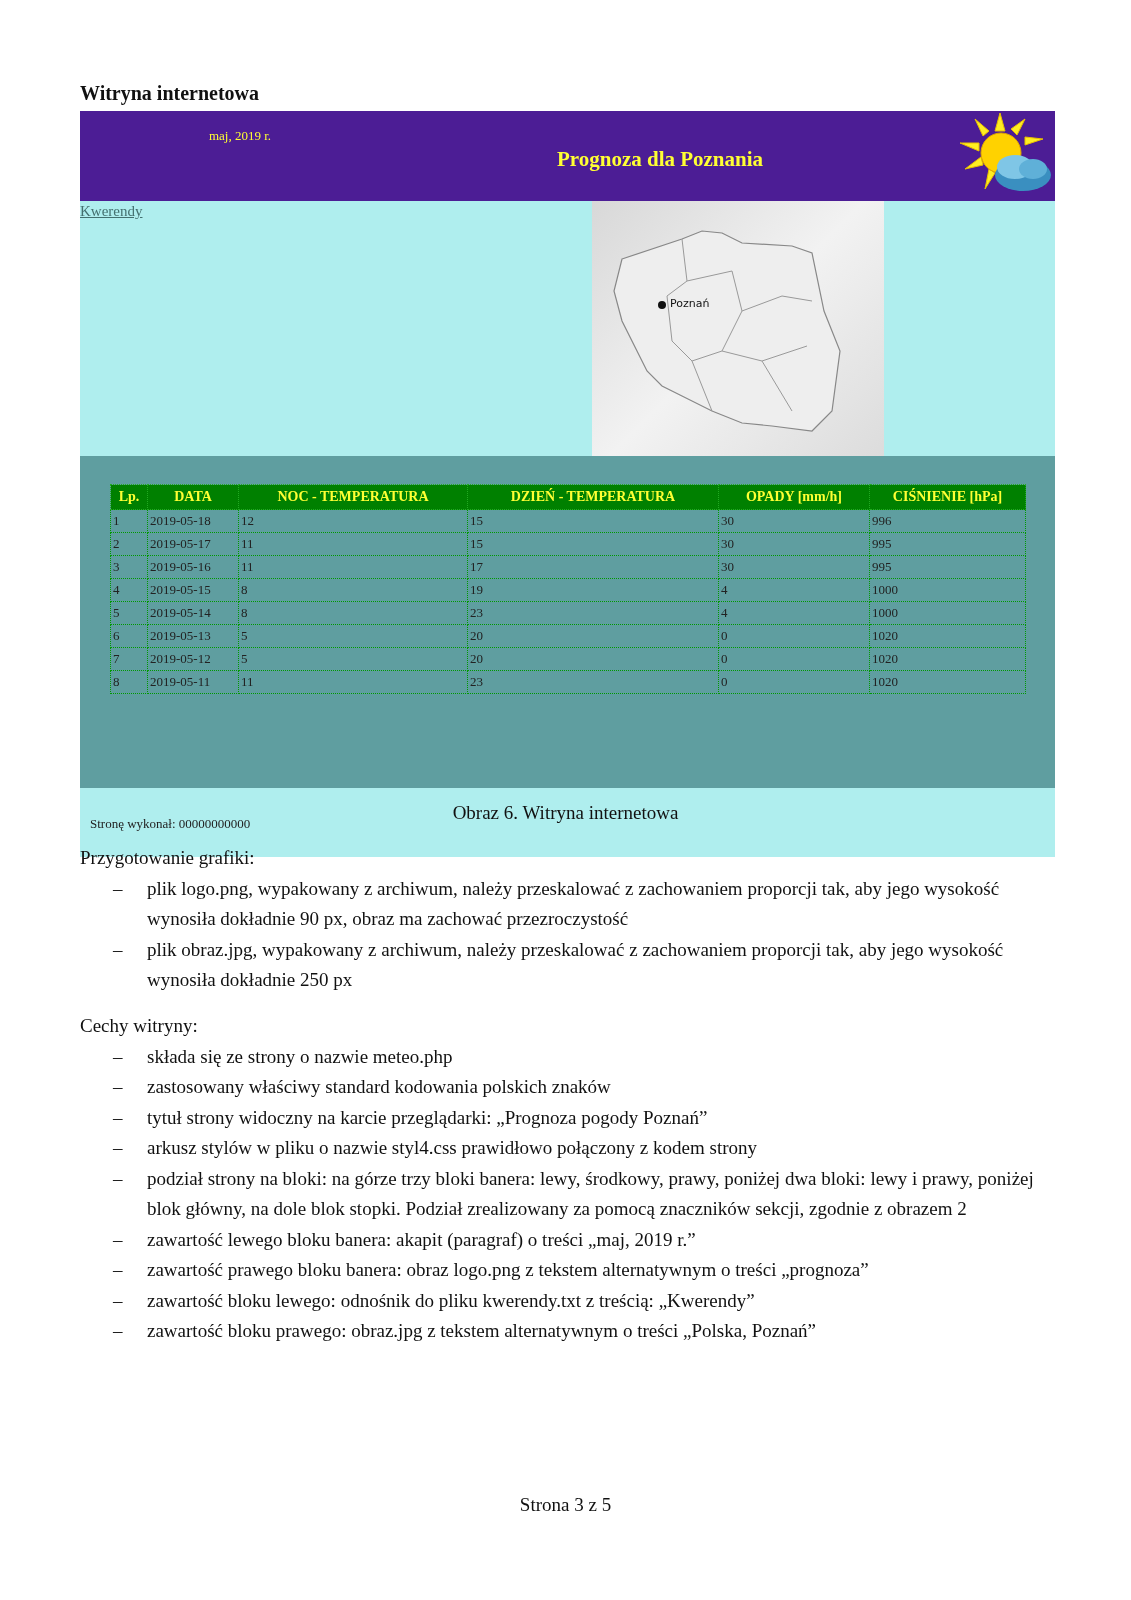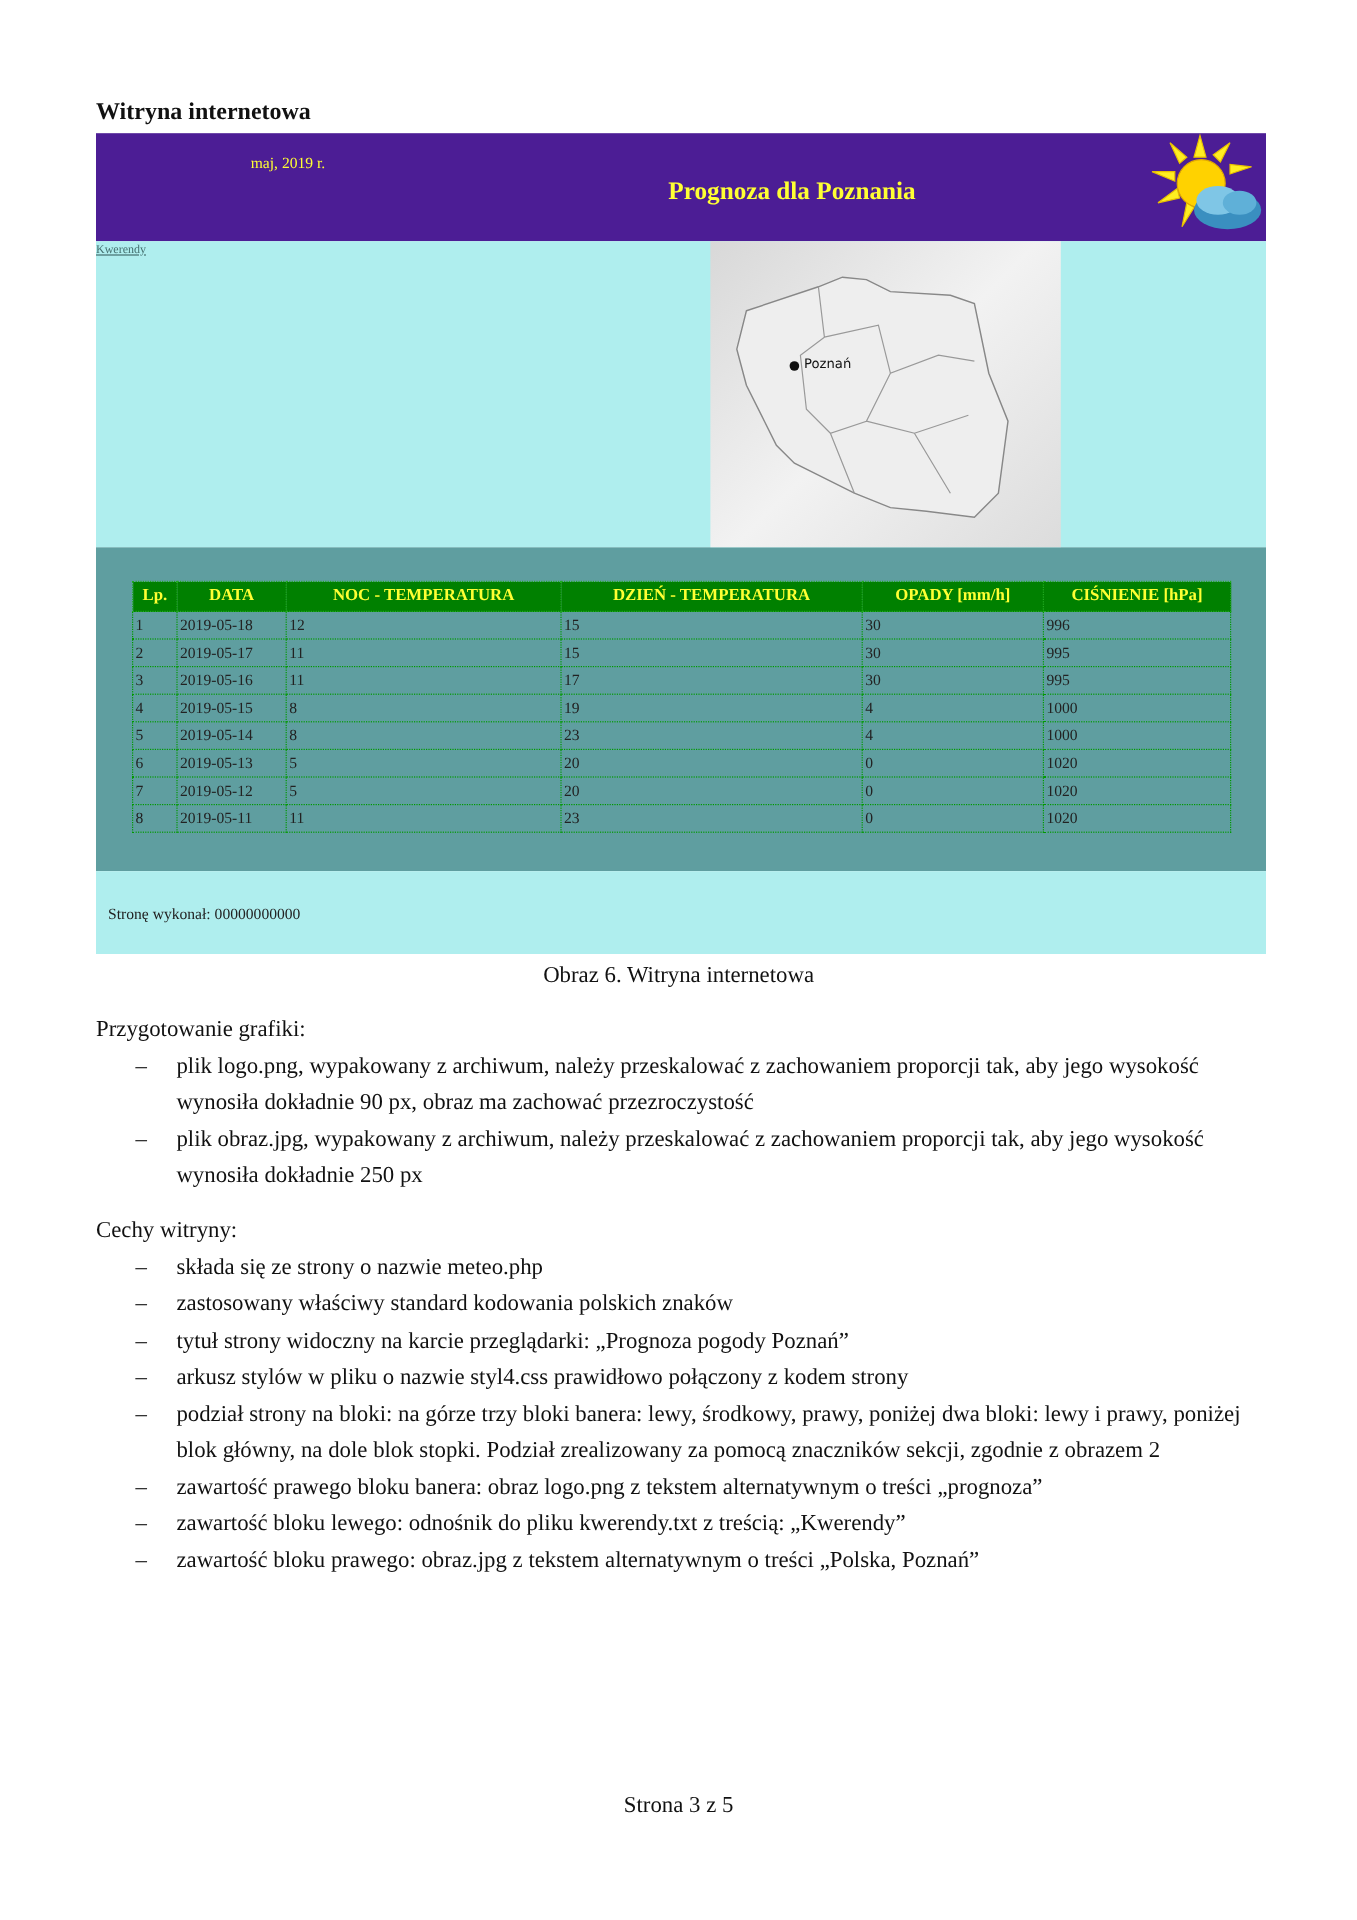--- a/index.html
+++ b/index.html
@@ -6,23 +6,23 @@
   body { width:1131px; height:1600px; position:relative; font-family:"Liberation Serif","DejaVu Serif",serif; color:#111; }
   .section-title { position:absolute; left:80px; top:82px; font-size:20px; font-weight:bold; margin:0; }
   .shot { position:absolute; left:80px; top:111px; width:975px; height:684px; }
   .banner { height:90px; background:#4c1d95; position:relative; }
   .b-left { position:absolute; left:0; top:0; width:320px; text-align:center; }
   .b-left p { margin:17px 0 0 0; color:#ffff33; font-size:13px; }
   .b-center { position:absolute; left:320px; top:16px; width:520px; text-align:center; }
   .b-center h2 { margin:20px 0 0 0; color:#ffff33; font-size:21px; font-weight:bold; }
   .b-right { position:absolute; right:0; top:0; width:100px; height:90px; }
   .middle { height:255px; background:#afeeee; position:relative; }
-  .kw { position:absolute; left:0; top:2px; font-size:10px; color:#44706f; text-decoration:underline; cursor:pointer; }
+  .kw { position:absolute; left:0; top:2px; font-size:15px; color:#44706f; text-decoration:underline; cursor:pointer; }
   .map { position:absolute; left:512px; top:0; width:292px; height:255px; background:linear-gradient(135deg,#d8d8d8,#f2f2f2 50%,#dcdcdc); }
-  .main { height:270px; background:#5f9ea0; padding-top:28px; box-sizing:border-box; }
+  .main { height:332px; background:#5f9ea0; padding-top:28px; box-sizing:border-box; }
   table { border-collapse:collapse; margin-left:30px; width:916px; font-size:13px; }
   th { background:#008000; color:#ffff33; font-weight:bold; font-size:14px; height:22px; border:1px dotted #2a2; }
   td { color:#222; height:22px; border:1px dotted #009900; padding:0 2px; }
   .footer { height:69px; background:#afeeee; position:relative;text-align:center; }
   .footer p { position:absolute; left:10px; top:28px; margin:0; font-size:13px; color:#222; }
   .caption { position:absolute; top:802px; left:0; width:1131px; text-align:center; font-size:19px; margin:0; }
   .txt { position:absolute; left:80px; font-size:19px; line-height:30.5px; }
   .txt .hd { margin:0; }
   .txt ul { list-style:none; margin:0; padding:0; }
   .txt li { position:relative; padding-left:67px; width:908px; }
@@ -170,19 +170,20 @@
 </div>
 
 <div class="txt" style="top:1011px">
   <p class="hd">Cechy witryny:</p>
   <ul>
     <li>składa się ze strony o nazwie meteo.php</li>
     <li>zastosowany właściwy standard kodowania polskich znaków</li>
     <li>tytuł strony widoczny na karcie przeglądarki: „Prognoza pogody Poznań”</li>
     <li>arkusz stylów w pliku o nazwie styl4.css prawidłowo połączony z kodem strony</li>
     <li>podział strony na bloki: na górze trzy bloki banera: lewy, środkowy, prawy, poniżej dwa bloki: lewy i prawy, poniżej blok główny, na dole blok stopki. Podział zrealizowany za pomocą znaczników sekcji, zgodnie z obrazem 2</li>
+    <li>zawartość lewego bloku banera: akapit (paragraf) o treści „maj, 2019 r.”</li>
     <li>zawartość prawego bloku banera: obraz logo.png z tekstem alternatywnym o treści „prognoza”</li>
     <li>zawartość bloku lewego: odnośnik do pliku kwerendy.txt z treścią: „Kwerendy”</li>
     <li>zawartość bloku prawego: obraz.jpg z tekstem alternatywnym o treści „Polska, Poznań”</li>
   </ul>
 </div>
 
 <p class="pg">Strona 3 z 5</p>
 
 </body></html>

